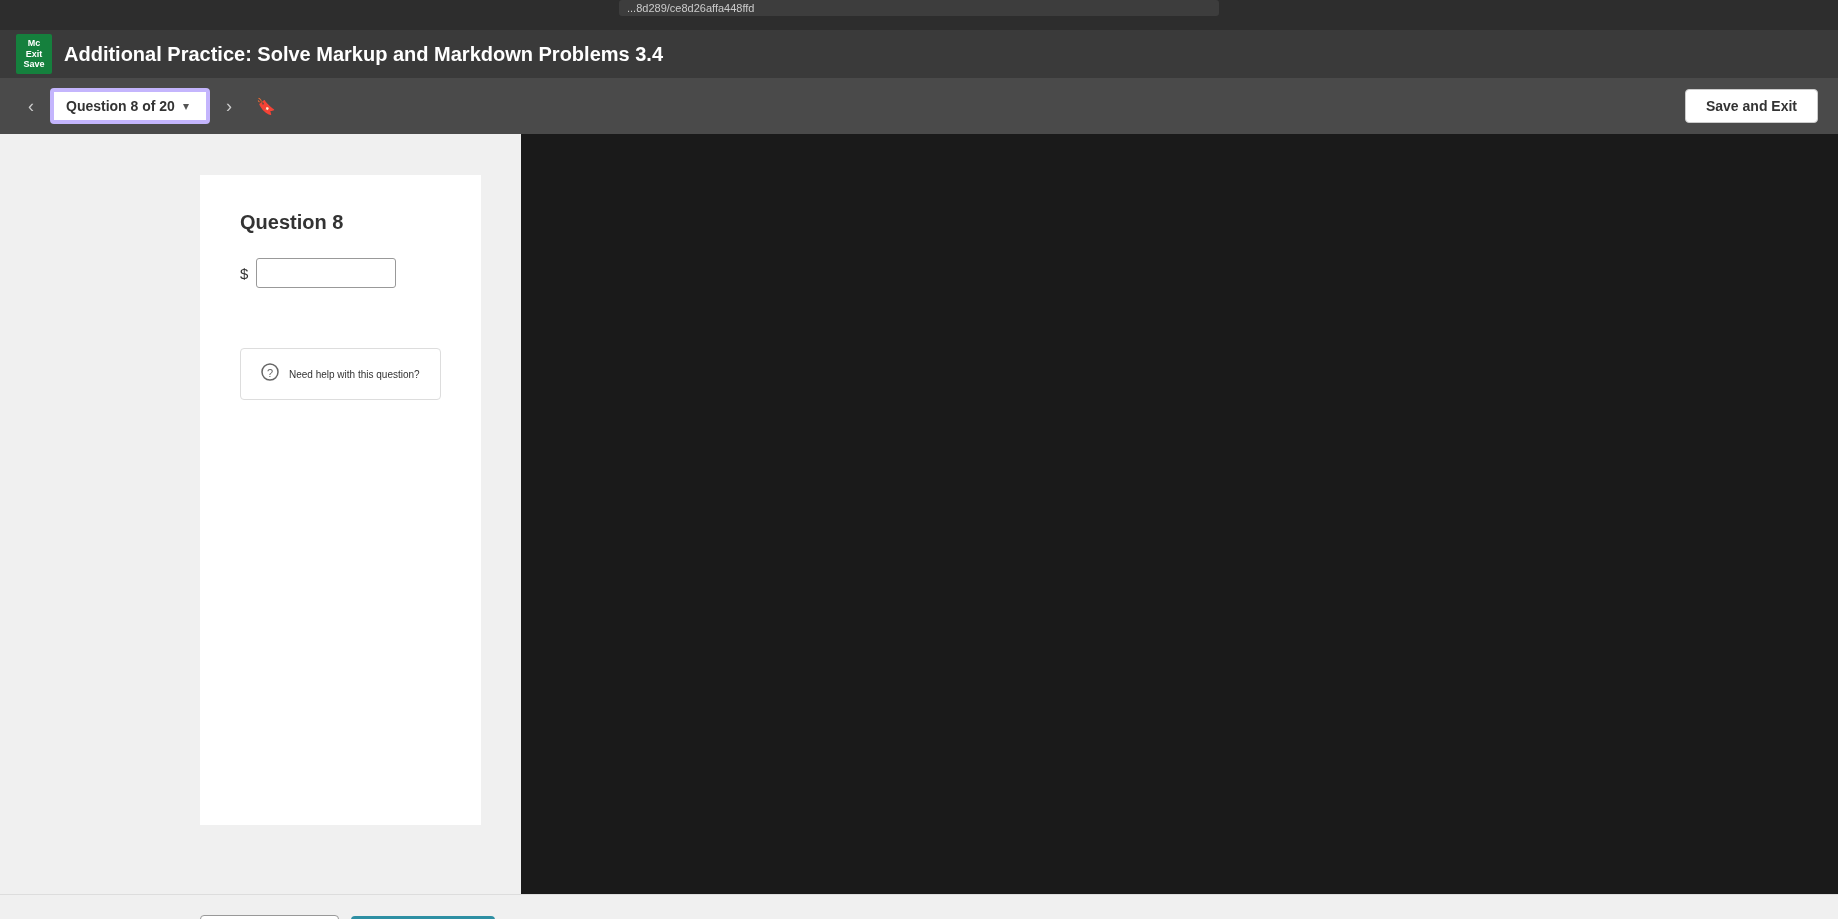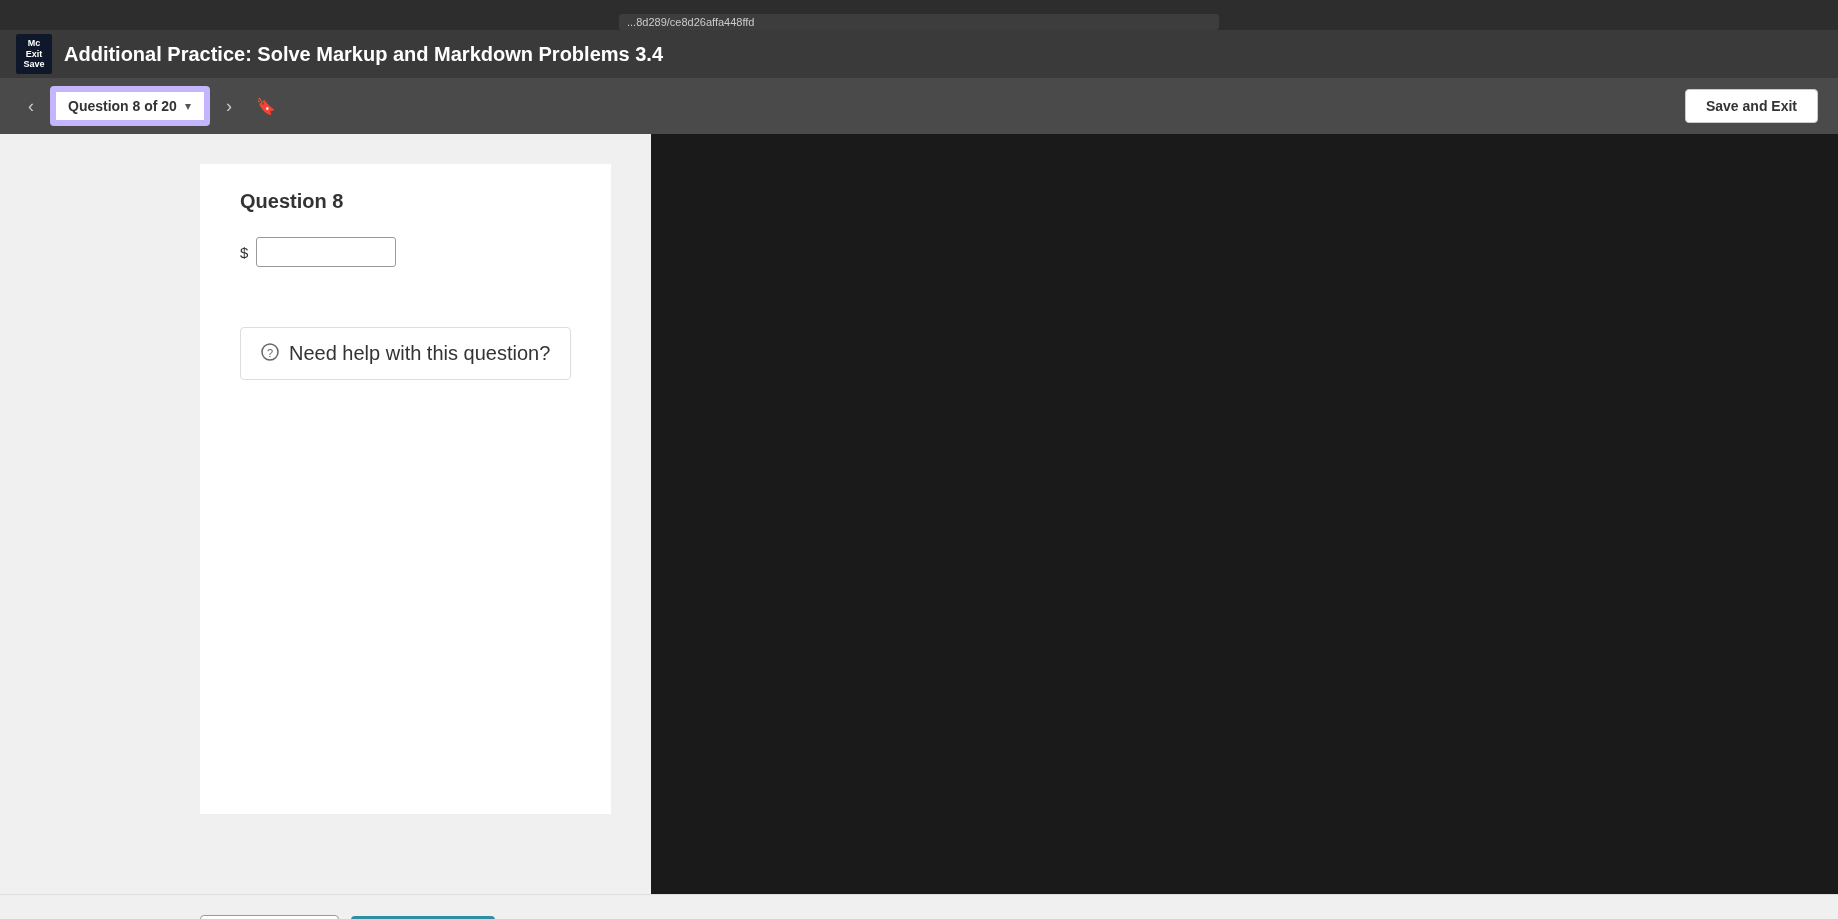--- a/index.html
+++ b/index.html
@@ -14,21 +14,21 @@
       width: 1838px;
       min-height: 919px;
       overflow-x: hidden;
     }
 
     .browser-bar {
       background: #2d2d2d;
       height: 30px;
       width: 100%;
       display: flex;
-      align-items: flex-end;
+      align-items: flex-start;
       padding: 0 10px;
     }
 
     .url-bar {
       background: #3d3d3d;
       color: #ccc;
       font-size: 11px;
       padding: 2px 8px;
       border-radius: 3px;
       width: 600px;
@@ -38,21 +38,21 @@
     .app-header {
       background: #3a3a3a;
       height: 48px;
       display: flex;
       align-items: center;
       padding: 0 16px;
       gap: 12px;
     }
 
     .mcgraw-logo {
-      background: #0f172a;
+      background: #15803d;
       color: white;
       font-size: 9px;
       font-weight: bold;
       padding: 4px 5px;
       line-height: 1.2;
       border-radius: 2px;
       min-width: 36px;
       text-align: center;
     }
 
@@ -77,21 +77,21 @@
       cursor: pointer;
       padding: 4px 8px;
       border: none;
       background: none;
     }
 
     .question-selector {
       display: flex;
       align-items: center;
       background: white;
-      border: 6px solid #c4b5fd;
+      border: 4px solid #c4b5fd;
       border-radius: 4px;
       padding: 6px 12px;
       gap: 8px;
       cursor: pointer;
       min-width: 160px;
     }
 
     .question-selector-text {
       font-size: 14px;
       font-weight: 600;
@@ -146,21 +146,22 @@
       top: 0;
       width: 200px;
       height: 100%;
       background: #1a1a1a;
     }
 
     .question-area {
       background: white;
       min-height: 650px;
       border-radius: 0;
-      padding: 26px 40px;
+      padding: 36px 40px;
+      margin-top: 11px;
     }
 
     .question-title {
       font-size: 20px;
       font-weight: bold;
       color: #333;
       margin-bottom: 24px;
     }
 
     .question-text {
@@ -204,21 +205,21 @@
       margin-top: 60px;
       cursor: pointer;
     }
 
     .help-icon {
       color: #666;
       font-size: 16px;
     }
 
     .help-text {
-      font-size: 20px;
+      font-size: 10px;
       color: #333;
     }
 
     .bottom-bar {
       background: #f0f0f0;
       padding: 20px 40px 20px 200px;
       display: flex;
       align-items: center;
       gap: 12px;
       border-top: 1px solid #ddd;

